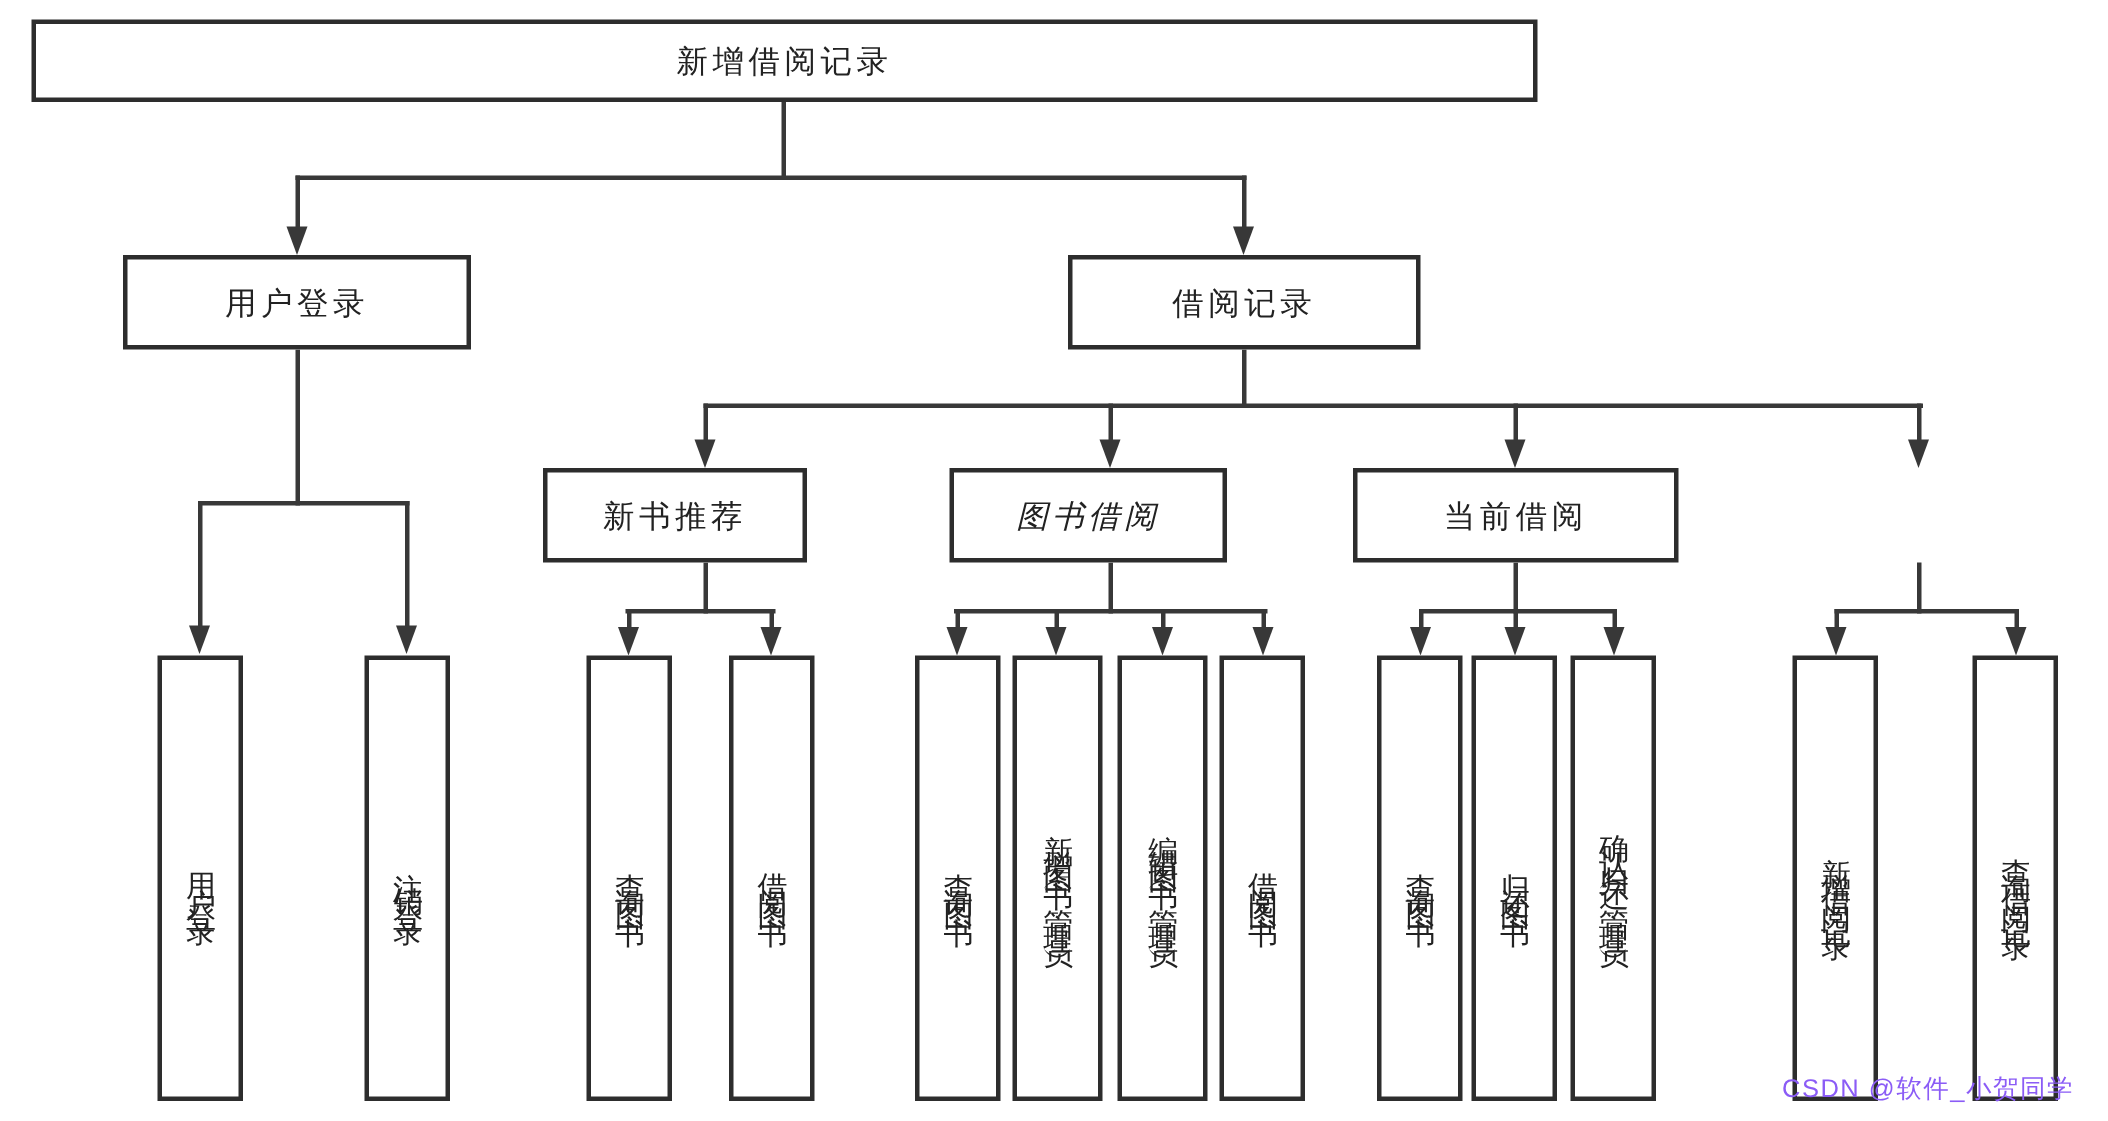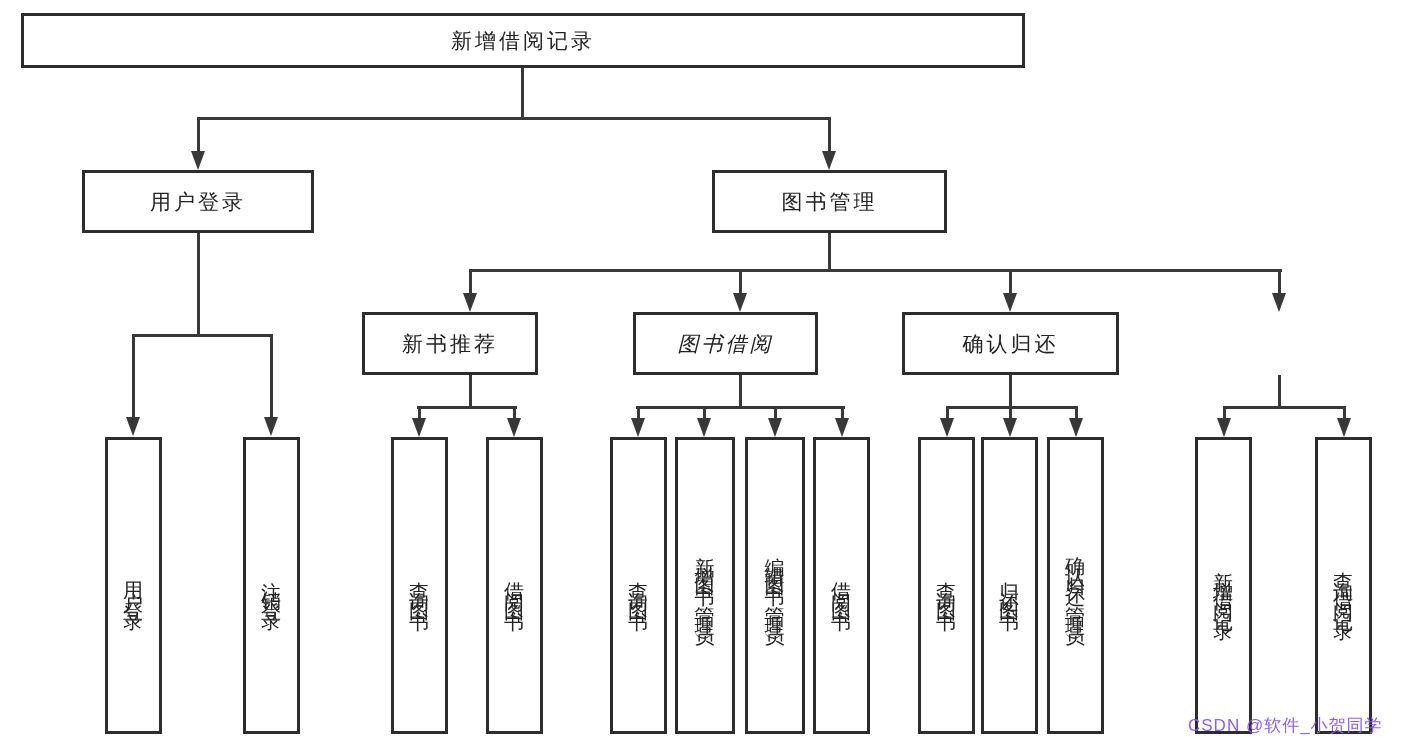--- a/index.html
+++ b/index.html
@@ -44,31 +44,31 @@
 <div id="stage">
 
   <div class="box root">
     <span class="hlabel">新增借阅记录</span>
   </div>
 
   <div class="box lvl2a">
     <span class="hlabel">用户登录</span>
   </div>
   <div class="box lvl2b">
-    <span class="hlabel">图书管理</span>
+    <span class="hlabel">借阅记录</span>
   </div>
 
   <div class="box lvl3 l3a">
     <span class="hlabel">新书推荐</span>
   </div>
   <div class="box lvl3 l3b">
     <span class="hlabel">图书借阅</span>
   </div>
   <div class="box lvl3 l3c">
-    <span class="hlabel">确认归还</span>
+    <span class="hlabel">当前借阅</span>
   </div>
 
   <div class="box leaf" style="left:105px">
     <span class="vlabel">用户登录</span>
   </div>
   <div class="box leaf" style="left:243px">
     <span class="vlabel">注销登录</span>
   </div>
 
   <div class="box leaf" style="left:391px">

